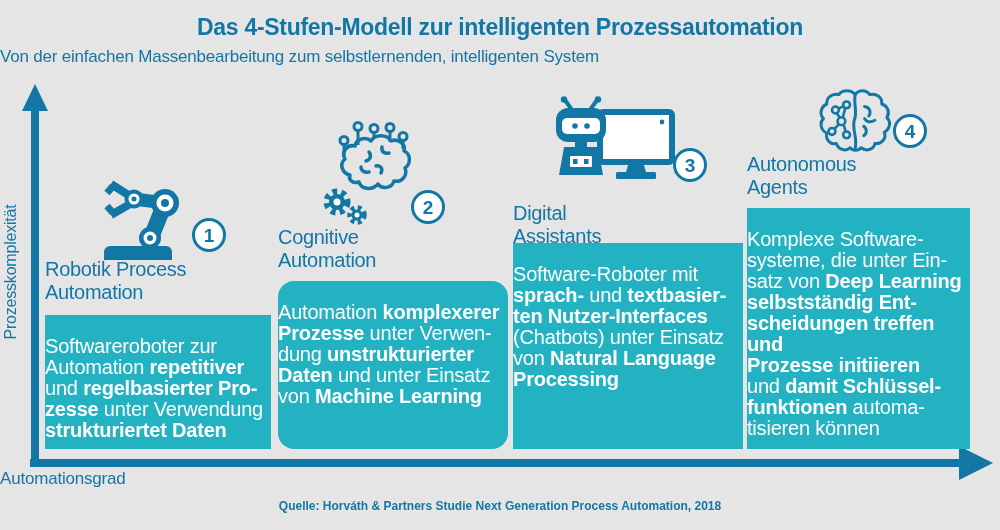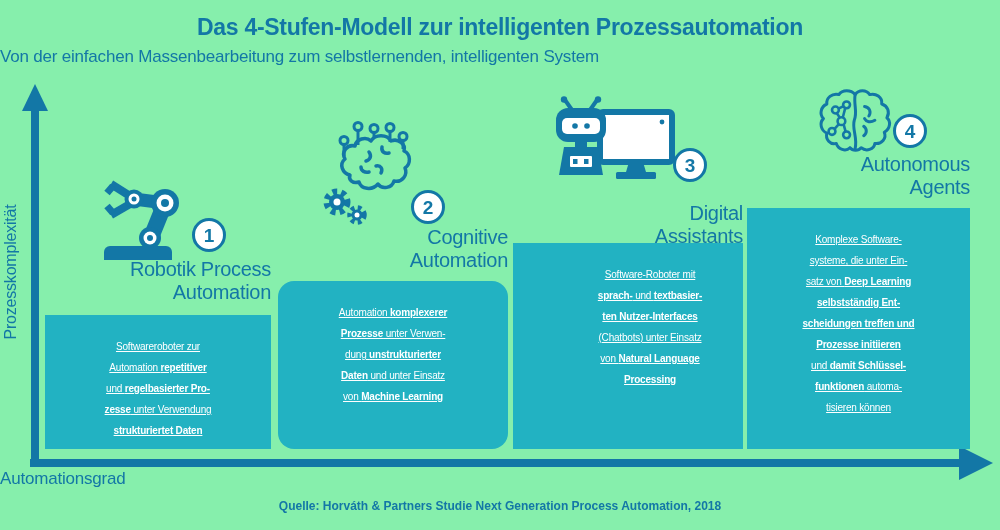--- a/index.html
+++ b/index.html
@@ -1,18 +1,18 @@
 <!DOCTYPE html>
 <html><head>
 <meta charset="utf-8">
 <style>
   * { margin:0; padding:0; box-sizing:border-box; }
   html,body { background:#fff; }
   .canvas {
-    position:relative; width:1000px; height:530px; background:#86efac;
+    position:relative; width:1000px; height:530px; background:#e5e5e5;
     font-family:"Liberation Sans", sans-serif; overflow:hidden;
   }
   .main-title {
     position:absolute; top:14px; left:0; width:100%; text-align:center;
     font-size:23px; font-weight:bold; color:#1377a6; letter-spacing:-0.3px;
   }
   .sub-title {
     position:absolute; top:47px; left:0; width:100%; text-align:left;
     font-size:17px; color:#1377a6; letter-spacing:-0.2px;
   }
@@ -24,26 +24,26 @@
   }
   .x-label {
     position:absolute; top:469px; left:0; width:1000px; text-align:left;
     font-size:17px; color:#1377a6; letter-spacing:-0.2px;
   }
   .source {
     position:absolute; top:499px; left:0; width:1000px; text-align:center;
     font-size:12px; font-weight:bold; color:#1377a6;
   }
   .stage-title {
-    position:absolute; text-align:right; color:#1377a6;
+    position:absolute; text-align:left; color:#1377a6;
     font-size:20px; line-height:23px; letter-spacing:-0.3px;
   }
   .stage-box {
-    position:absolute; background:#22b2c2; color:#ffffff; text-align:center;
-    font-size:10px; line-height:21px; padding-top:21px; letter-spacing:-0.2px;text-decoration:underline;
+    position:absolute; background:#22b2c2; color:#ffffff; 
+    font-size:20px; line-height:21px; padding-top:21px; letter-spacing:-0.2px;
   }
   .stage-box .b { font-weight:bold; }
   .stage-num {
     position:absolute; width:34px; height:34px; border:3px solid #1377a6;
     border-radius:50%; background:#ffffff; color:#1377a6;
     font-size:19px; font-weight:bold; line-height:29px; text-align:center;
   }
   .icon-svg { position:absolute; }
 </style>
 </head>
@@ -160,21 +160,21 @@
     <path d="M14,51 h34 l5,28 h-44 z" fill="#1377a6"></path>
     <rect x="20" y="60" width="22" height="11" rx="1" fill="#ffffff"></rect>
     <rect x="23" y="63" width="4.5" height="5" fill="#1377a6"></rect>
     <rect x="34" y="63" width="4.5" height="5" fill="#1377a6"></rect>
   </svg>
   <div class="stage-num" style="left:673px;top:148px;">3</div>
   <div class="stage-title" style="left:513px;top:190px;width:230px;margin-top:12px;">
       <div>Digital</div>
       <div>Assistants</div>
     </div>
-  <div class="stage-box" style="left:513px;top:243px;width:230px;height:206px;padding-left:44px;">
+  <div class="stage-box" style="left:513px;top:243px;width:230px;height:206px;">
       <div><span>Software-Roboter mit</span></div>
       <div><span class="b">sprach-</span><span> und </span><span class="b">textbasier-</span></div>
       <div><span class="b">ten Nutzer-Interfaces</span></div>
       <div><span>(Chatbots) unter Einsatz</span></div>
       <div><span>von </span><span class="b">Natural Language</span></div>
       <div><span class="b">Processing</span></div>
     </div>
 
   <svg class="icon-svg" style="left:810px;top:86px;" width="92" height="72" viewBox="0 0 96 84">
     <g stroke="#1377a6" stroke-width="3.5" fill="none" stroke-linecap="round" stroke-linejoin="round">

